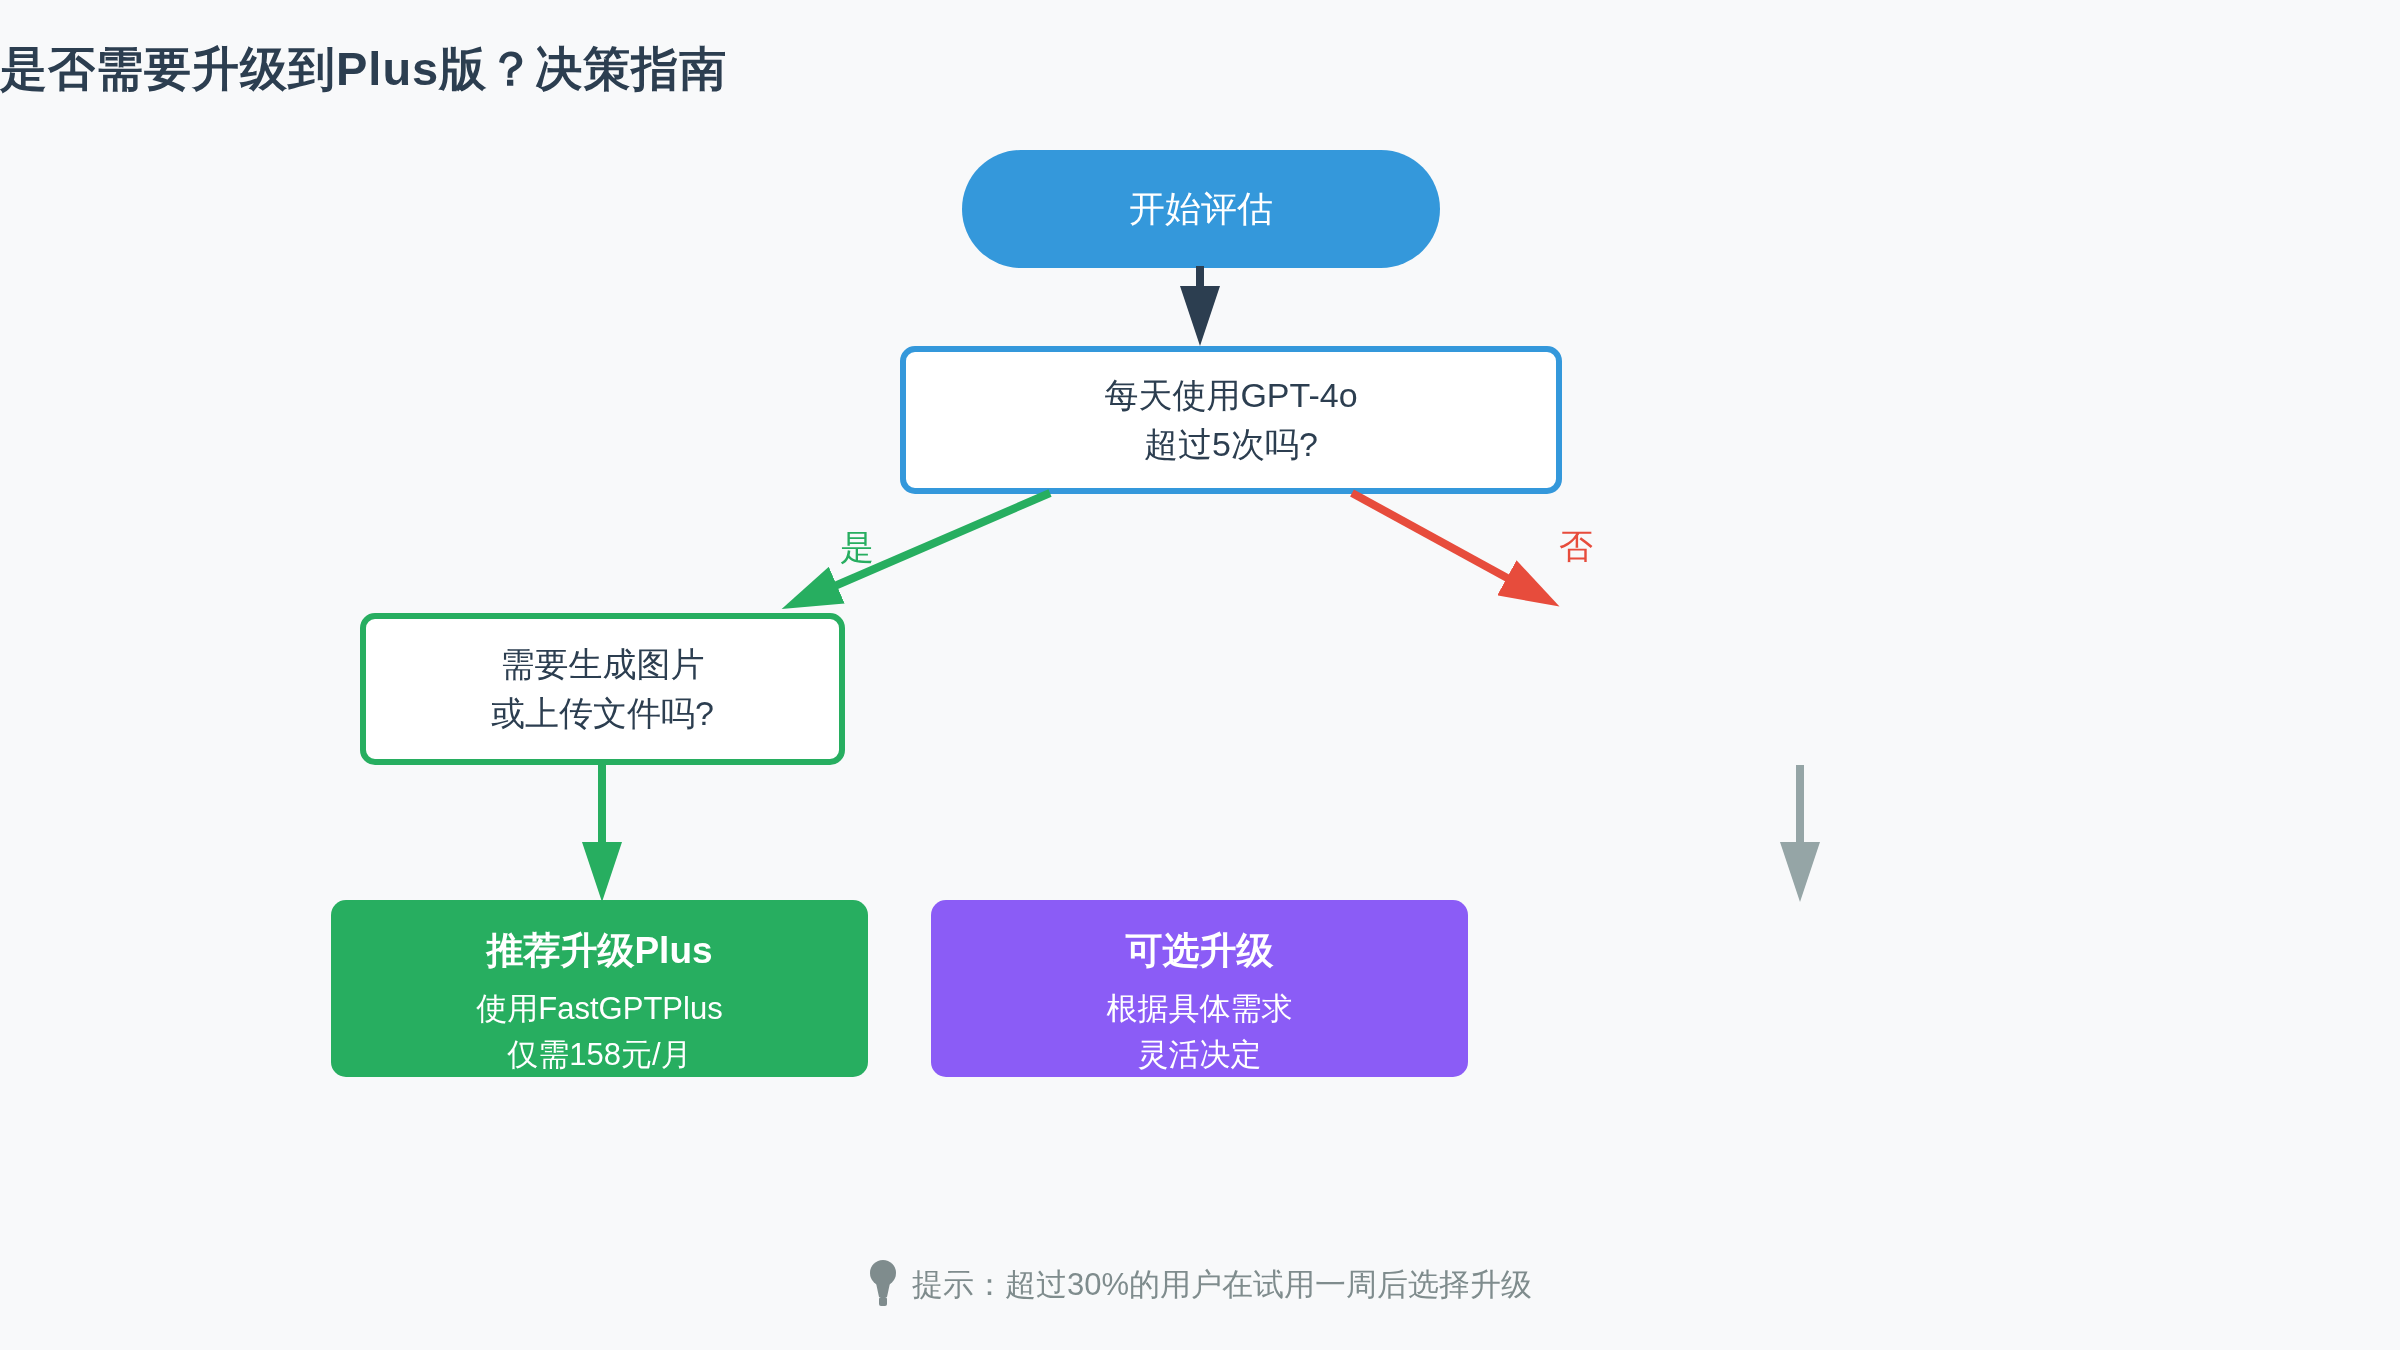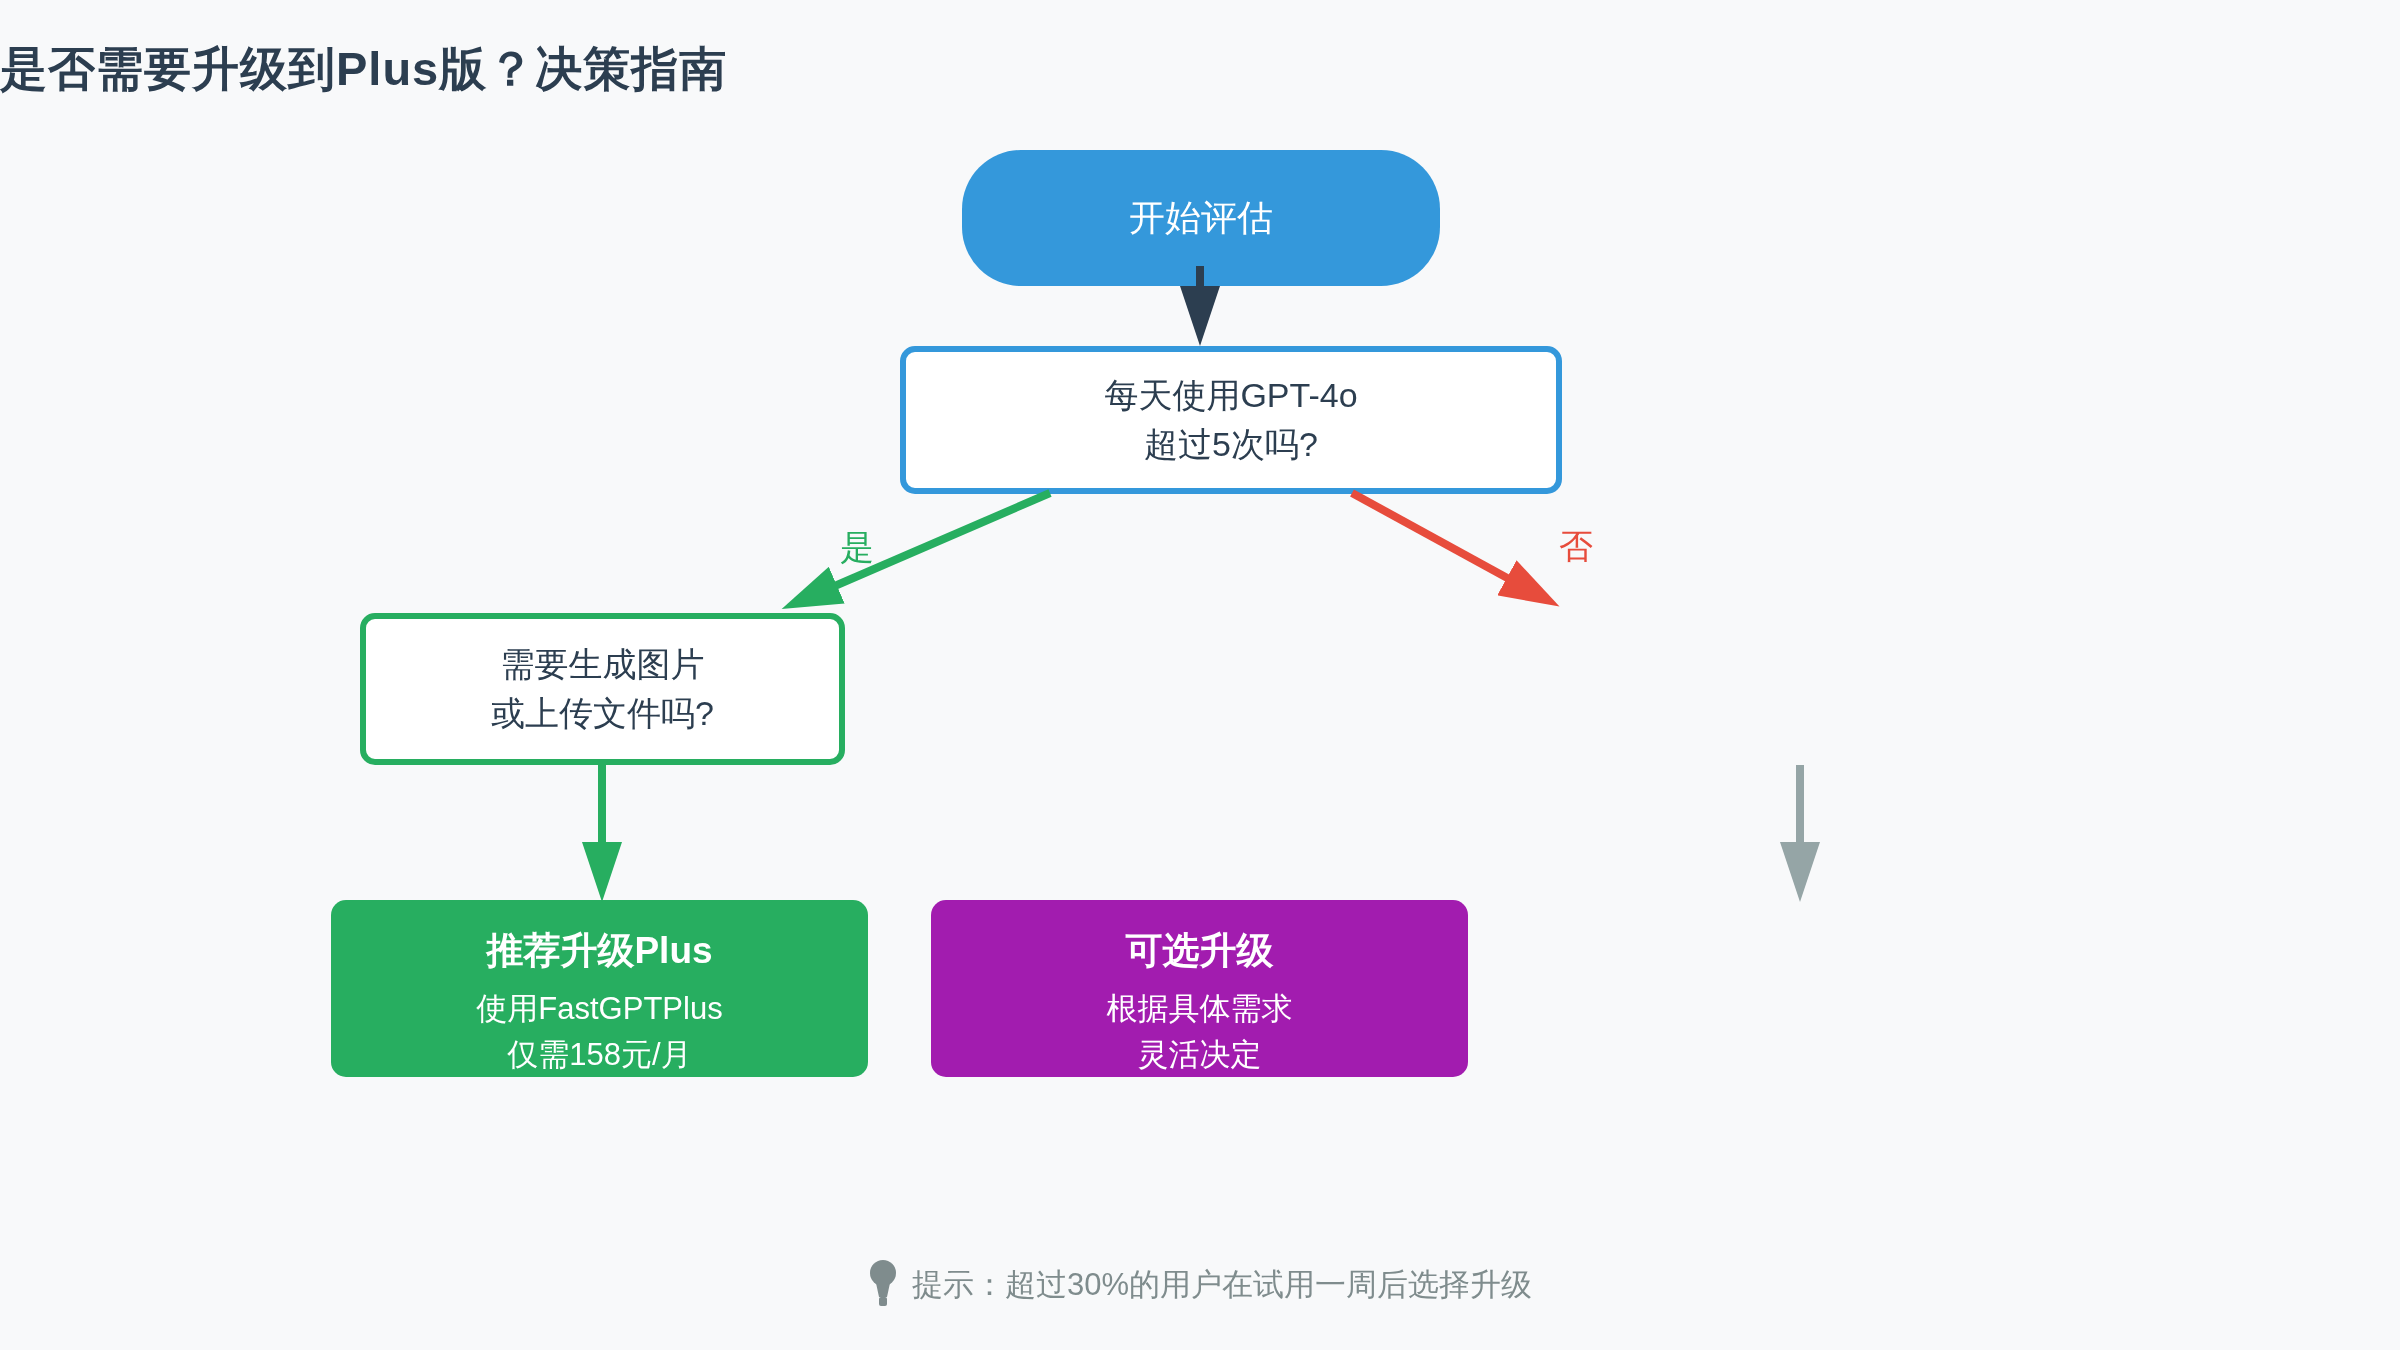--- a/index.html
+++ b/index.html
@@ -20,40 +20,40 @@
   
   svg.edge-layer {
     position:absolute; left:0; top:0; width:2400px; height:1350px;
     pointer-events:none; z-index:3;
   }
 
   .node { position:absolute; z-index:2; display:flex; flex-direction:column;
           align-items:center; justify-content:center; text-align:center; }
 
   .node-start {
-    left:962px; top:150px; width:478px; height:136px;
+    left:962px; top:150px; width:478px; height:118px;
     background:#3498db; border-radius:59px;
     color:#ffffff; font-size:36px;
   }
 
   .node-decision {
     background:#ffffff; border-radius:15px;
     font-size:34px; line-height:1.45; color:#2c3e50;
   }
   .decision-gpt4o  { left:900px;  top:346px; width:662px; height:148px; border:6px solid #3498db; }
   .decision-images { left:360px;  top:613px; width:485px; height:152px; border:6px solid #27ae60; }
   .decision-gpt35  { left:1558px; top:613px; width:485px; height:152px; border:6px solid #e74c3c; }
 
   .node-result {
     top:900px; width:537px; height:177px;
     border-radius:15px; color:#ffffff; overflow:hidden;
     justify-content:flex-start; padding-top:28px;
   }
   .result-upgrade  { left:331px;  background:#27ae60; }
-  .result-optional { left:931px;  background:#a21caf; }
+  .result-optional { left:931px;  background:#8b5cf6; }
   .result-free     { left:1530px; background:#95a5a6; }
   .result-title { font-size:37px; font-weight:700; line-height:1.25; margin-bottom:12px; }
   .result-line  { font-size:31px; line-height:1.48; }
 
   .edge-label {
     position:absolute; z-index:4; width:80px; text-align:center;
     font-size:34px; font-weight:400;
   }
   .edge-label.yes { left:817px;  top:525px; color:#27ae60; }
   .edge-label.no  { left:1536px; top:524px; color:#e74c3c; }

